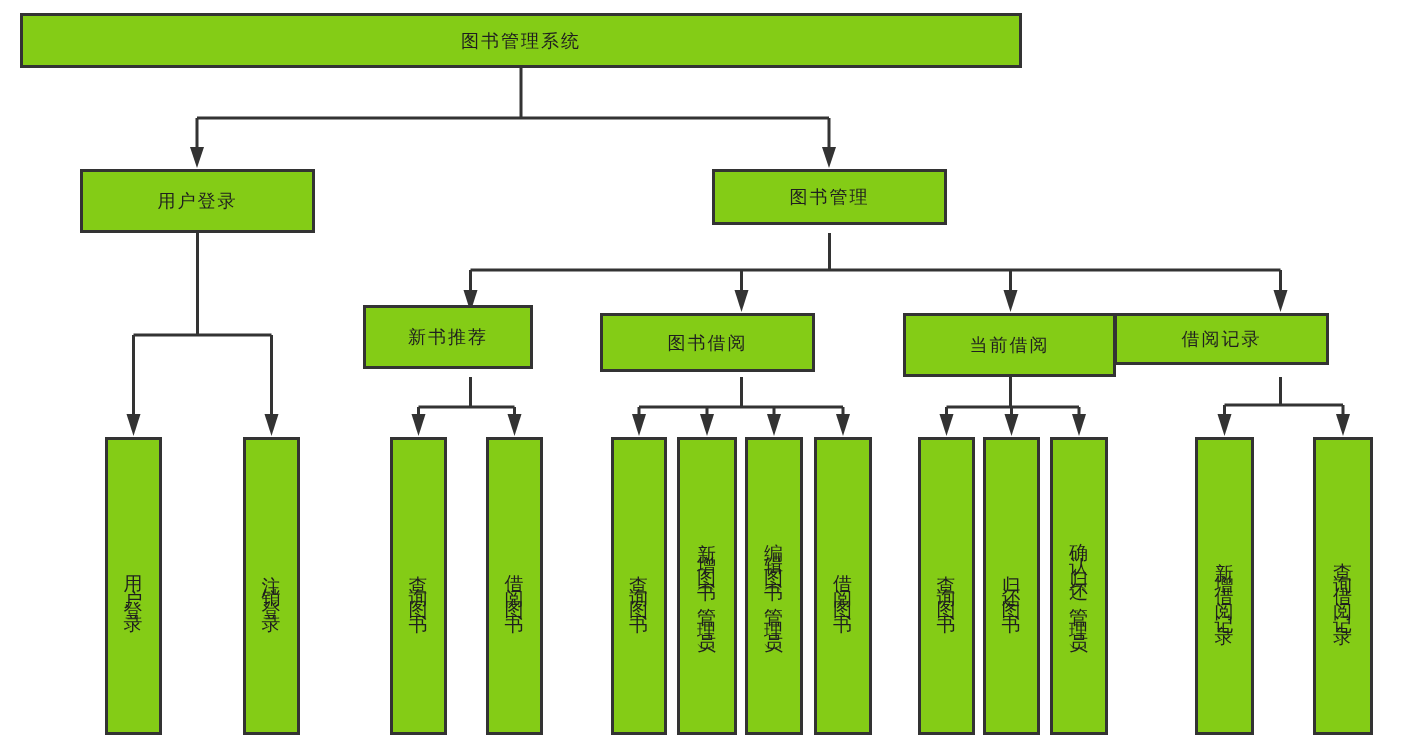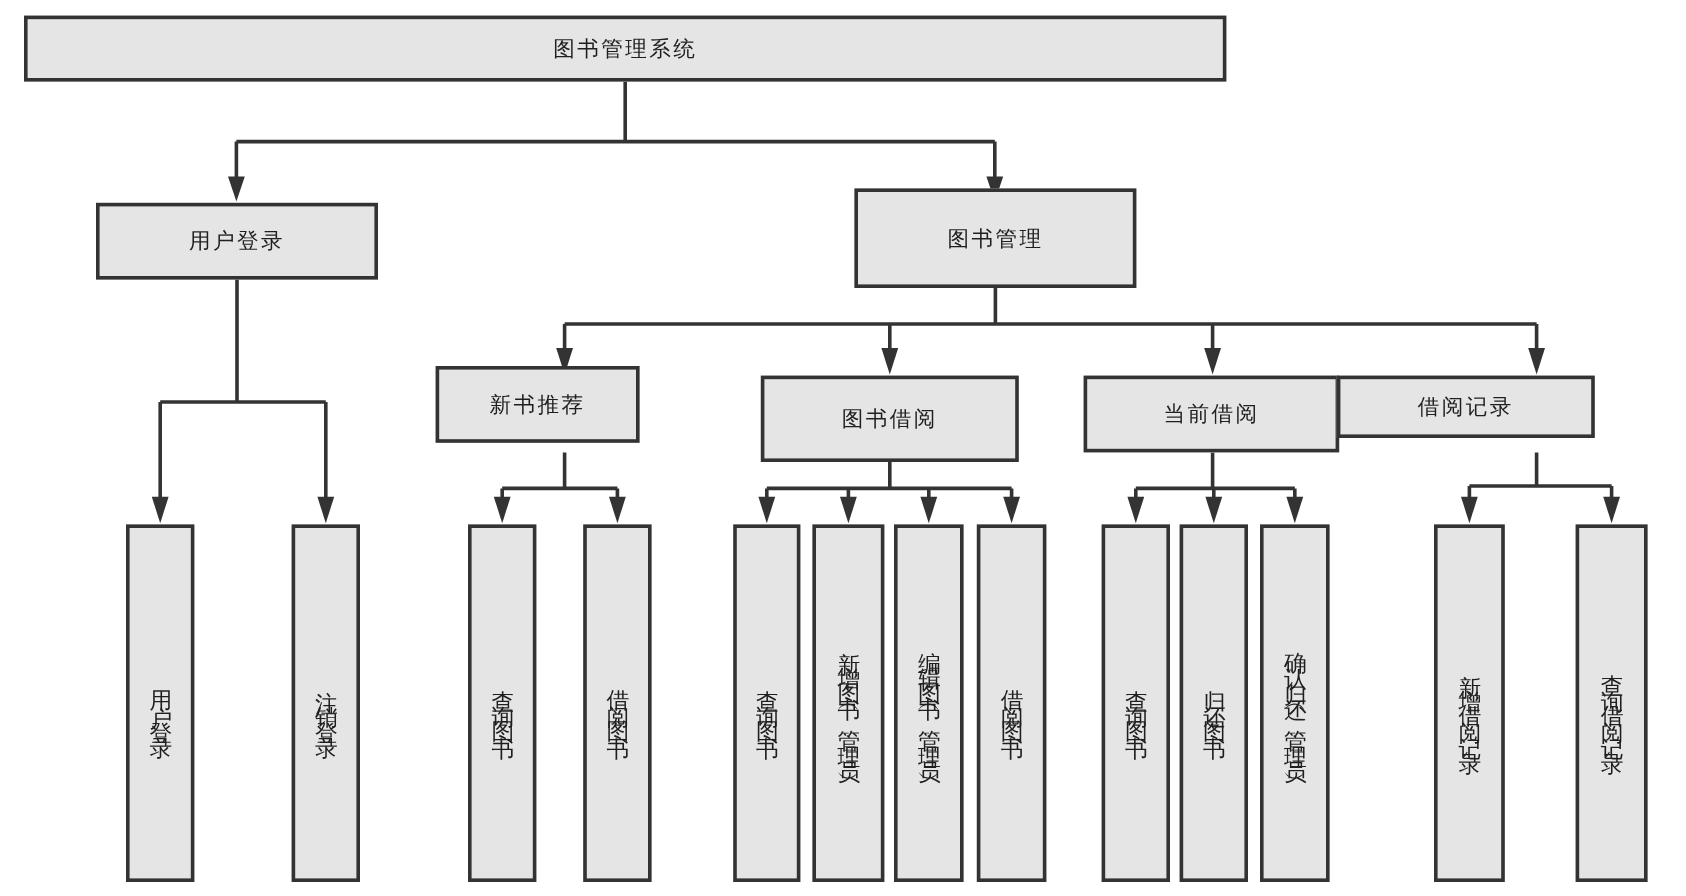--- a/index.html
+++ b/index.html
@@ -9,21 +9,21 @@
     width:1405px;height:747px;
     background:#fff;
     font-family:"DejaVu Sans","Liberation Sans",sans-serif;
     overflow:hidden;
   }
   .wires{position:absolute;left:0;top:0;width:1405px;height:747px;}
   .node{
     position:absolute;
     box-sizing:border-box;
     border:3px solid #333;
-    background:#e5e5e5;
+    background:#84cc16;
     display:flex;
     align-items:center;
     justify-content:center;
     color:#1f1f1f;
   }
   .node .t{
     font-size:18px;
     letter-spacing:2px;
     white-space:nowrap;
   }
@@ -91,28 +91,28 @@
     </g>
   </svg>
 
   <div class="node" style="left:20px;top:13px;width:1002px;height:55px">
     <span class="t">图书管理系统</span>
   </div>
 
   <div class="node" style="left:80px;top:169px;width:235px;height:64px">
     <span class="t">用户登录</span>
   </div>
-  <div class="node" style="left:712px;top:157px;width:235px;height:83px">
+  <div class="node" style="left:712px;top:169px;width:235px;height:56px">
     <span class="t">图书管理</span>
   </div>
 
   <div class="node" style="left:363px;top:305px;width:170px;height:64px">
     <span class="t">新书推荐</span>
   </div>
-  <div class="node" style="left:634px;top:313px;width:215px;height:72px">
+  <div class="node" style="left:600px;top:313px;width:215px;height:59px">
     <span class="t">图书借阅</span>
   </div>
   <div class="node" style="left:903px;top:313px;width:213px;height:64px">
     <span class="t">当前借阅</span>
   </div>
   <div class="node" style="left:1114px;top:313px;width:215px;height:52px">
     <span class="t">借阅记录</span>
   </div>
 
   <div class="node" style="left:105px;top:437px;width:57px;height:298px">

